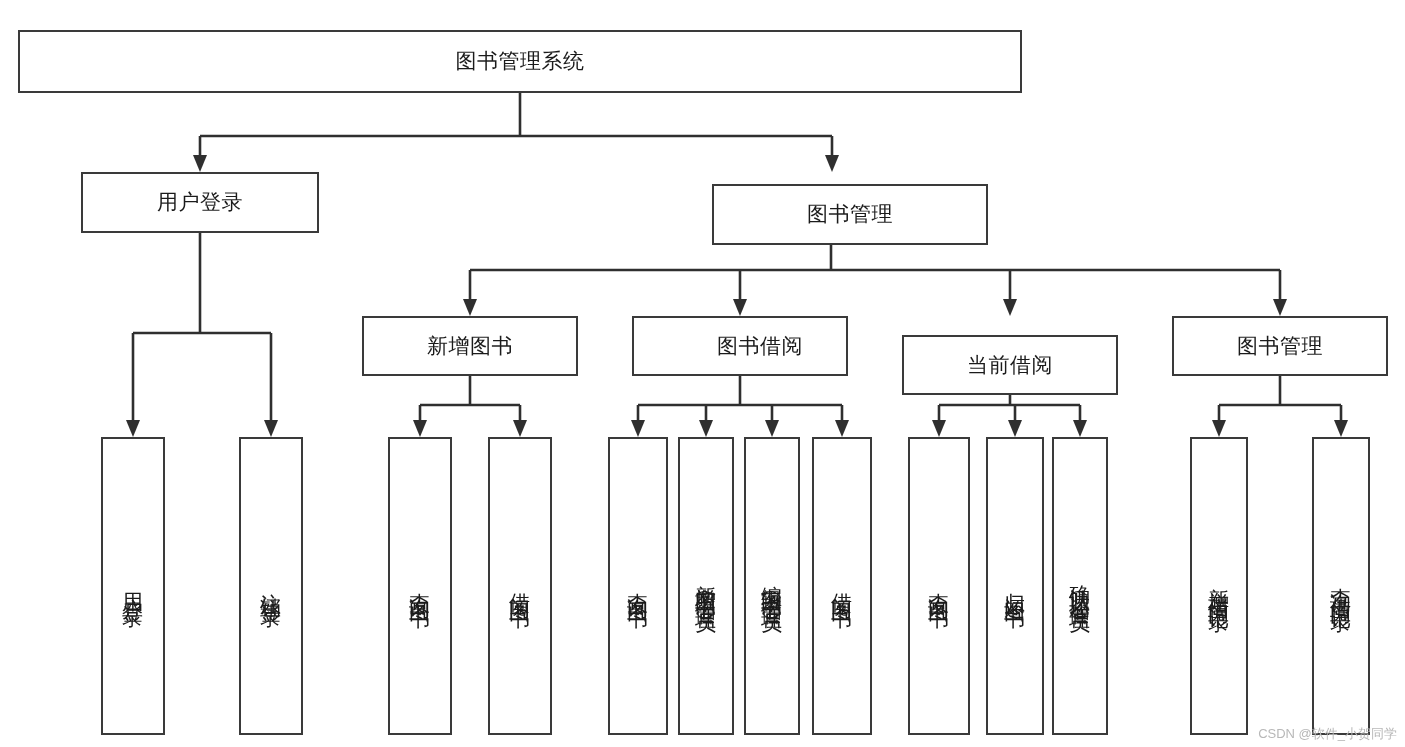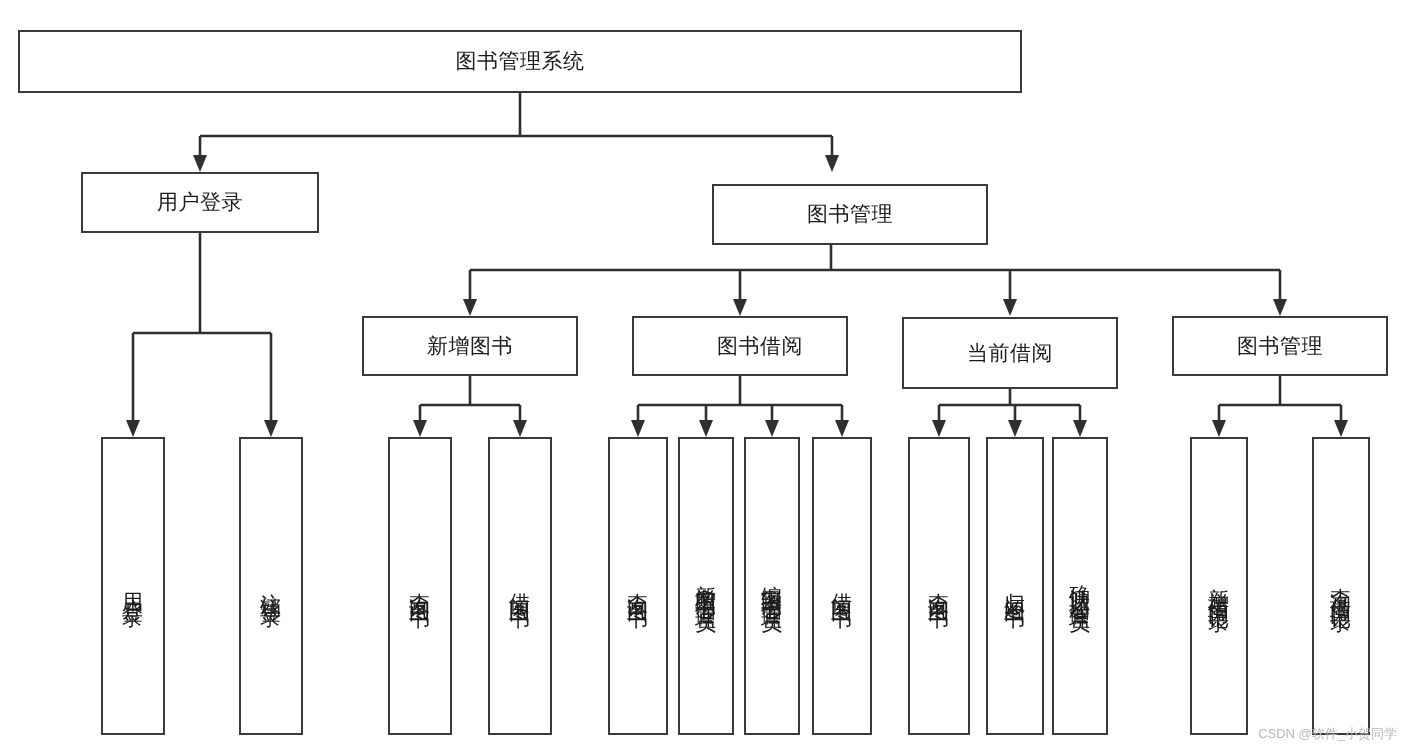--- a/index.html
+++ b/index.html
@@ -159,21 +159,21 @@
   </div>
 
   <div class="node horizontal" style="left:362px; top:316px; width:216px; height:60px;">
     <span class="label">新增图书</span>
   </div>
 
   <div class="node horizontal" style="left:632px; top:316px; width:216px; height:60px;padding-left:40px;">
     <span class="label">图书借阅</span>
   </div>
 
-  <div class="node horizontal" style="left:902px; top:317px; width:216px; height:72px;">
+  <div class="node horizontal" style="left:902px; top:335px; width:216px; height:60px;">
     <span class="label">当前借阅</span>
   </div>
 
   <div class="node horizontal" style="left:1172px; top:316px; width:216px; height:60px;">
     <span class="label">图书管理</span>
   </div>
 
   <div class="node vertical" style="left:101px; top:437px; width:64px; height:298px;">
     <span class="label">用户登录</span>
   </div>

